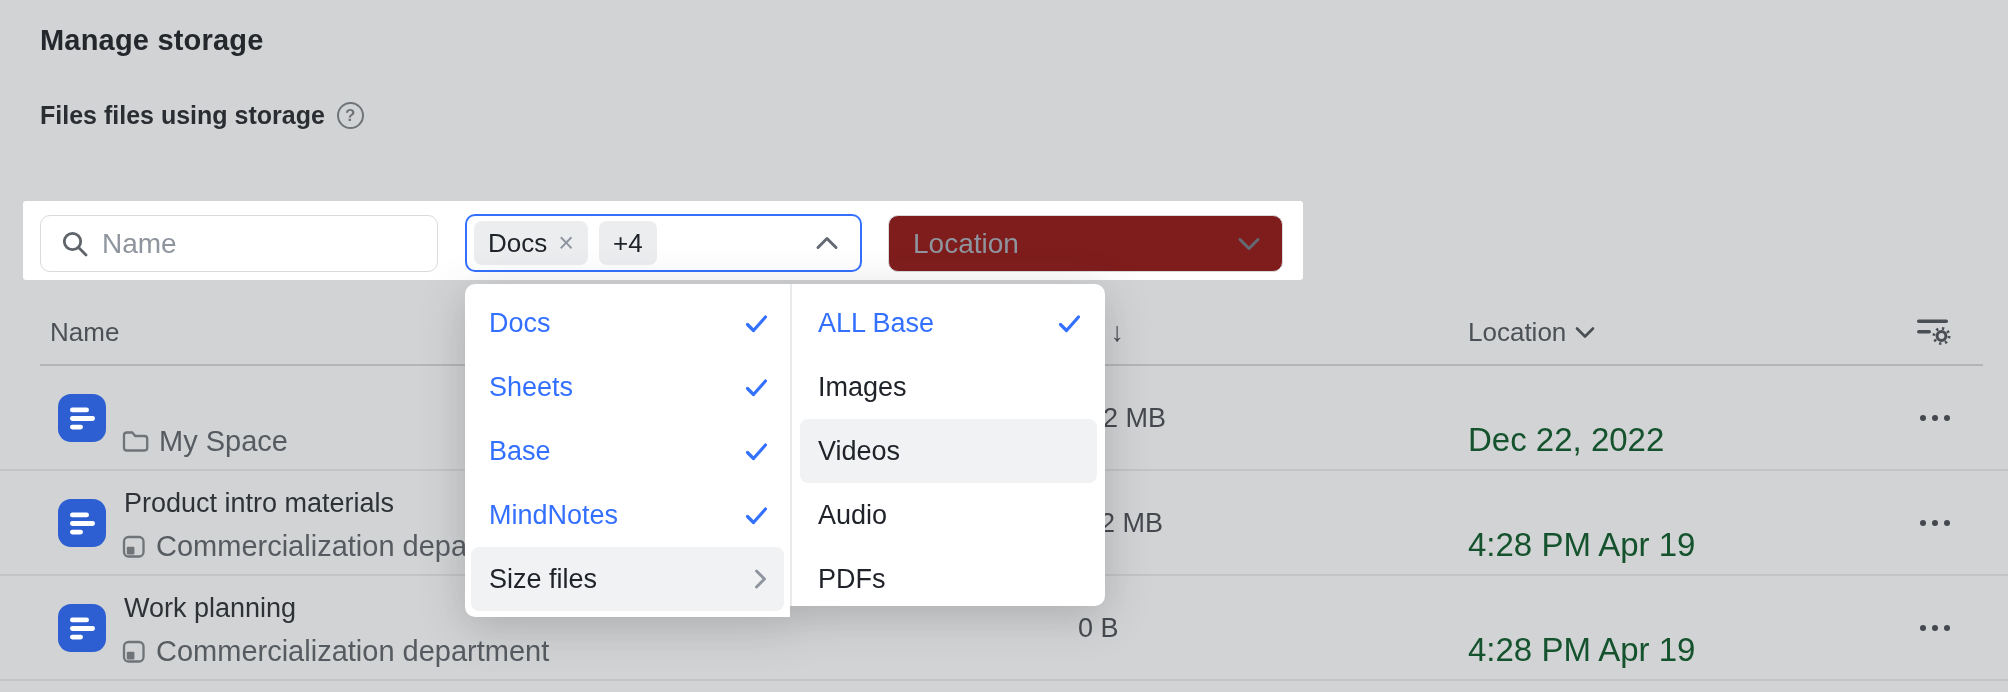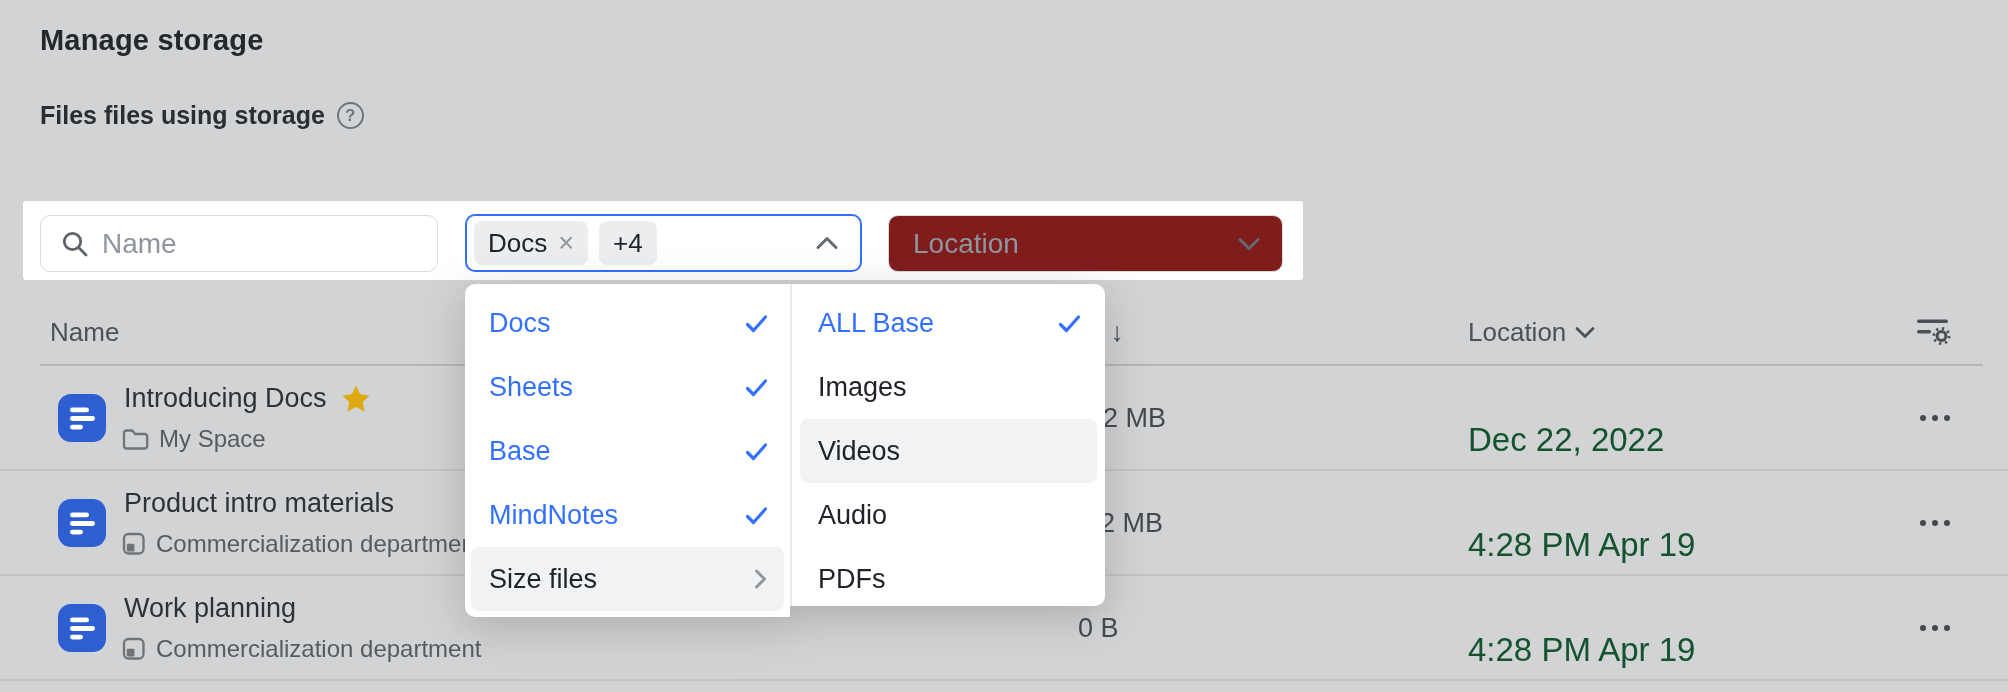--- a/index.html
+++ b/index.html
@@ -45,21 +45,21 @@
   .c-mod  { left:1468px; }
   .c-set  { position:absolute; left:1916px; top:50%; transform:translateY(-50%); display:flex; }
   .thead-line { position:absolute; left:40px; top:364px; width:1943px; height:2px; background:#b4b5b7; z-index:1; }
   .trow { position:absolute; left:0; width:2008px; height:105px; z-index:1; }
   .trow.b { border-bottom:2px solid #c3c4c6; }
   .r0 { top:366px; } .r1 { top:471px; } .r2 { top:576px; }
   .docicon { position:absolute; left:58px; top:28px; }
   .titleline { position:absolute; left:124px; top:17px; display:flex; align-items:center; gap:14px; }
   .ftitle { font-size:27px; color:#2e3237; white-space:nowrap; }
   .subline { position:absolute; left:122px; top:59px; display:flex; align-items:center; gap:10px; }
-  .fsub { font-size:24px; color:#565b61; white-space:nowrap; }
+  .fsub { font-size:29px; color:#565b61; white-space:nowrap; }
   .cell-size { position:absolute; top:50%; transform:translateY(-50%); font-size:27px; color:#45494f; white-space:nowrap; }
   .r0 .cell-size { left:1103px; } .r1 .cell-size { left:1085px; } .r2 .cell-size { left:1078px; }
   .cell-mod { position:absolute; left:1468px; top:50%; transform:translateY(-50%); font-size:33px; color:#14532d; white-space:nowrap;margin-top:22px; }
   .dots { position:absolute; left:1920px; top:50%; transform:translateY(-50%); display:flex; gap:6px; cursor:pointer; }
   .dots i { width:6px; height:6px; border-radius:50%; background:#45494f; }
   
   .menus { position:absolute; left:0; top:0; z-index:5; filter:drop-shadow(0 10px 22px rgba(31,35,41,.22)); }
   .menu { position:absolute; background:#fff; }
   .menu-left  { left:465px; top:284px; width:325px; height:333px; border-radius:10px 0 0 10px; padding:7px 6px; }
   .menu-right { left:790px; top:284px; width:315px; height:322px; border-radius:0 10px 10px 0; border-left:2px solid #e9eaeb; padding:7px 8px; }
@@ -139,26 +139,20 @@
   </div>
   <div class="thead-line"></div>
 
   <div class="trow r0 b">
     <svg class="docicon" width="48" height="48" viewBox="0 0 48 48">
       <rect width="48" height="48" rx="13" fill="#2d5fd3"></rect>
       <rect x="12" y="13.5" width="19" height="4.8" rx="2.4" fill="#ffffff"></rect>
       <rect x="12" y="22.1" width="25" height="4.8" rx="2.4" fill="#ffffff"></rect>
       <rect x="12" y="30.7" width="13" height="4.8" rx="2.4" fill="#ffffff"></rect>
     </svg>
-    <span class="titleline">
-      <span class="ftitle">Introducing Docs</span>
-      <svg width="30" height="29" viewBox="0 0 30 29">
-        <path d="M15 1.5 L19.2 10.2 L28.7 11.5 L21.8 18.1 L23.5 27.5 L15 23 L6.5 27.5 L8.2 18.1 L1.3 11.5 L10.8 10.2 Z" fill="#dfa912"></path>
-      </svg>
-    </span>
     <span class="subline">
       <svg width="27" height="23" viewBox="0 0 27 23" fill="none">
         <path d="M2 5.2 Q2 2.5 4.7 2.5 L10.2 2.5 L13.3 6 L22.5 6 Q25.2 6 25.2 8.7 L25.2 17.8 Q25.2 20.5 22.5 20.5 L4.7 20.5 Q2 20.5 2 17.8 Z" stroke="#6f7479" stroke-width="2.3"></path>
       </svg>
       <span class="fsub">My Space</span>
     </span>
     <span class="cell-size">2 MB</span>
     <span class="cell-mod">Dec 22, 2022</span>
     <span class="dots">
         <i></i>

